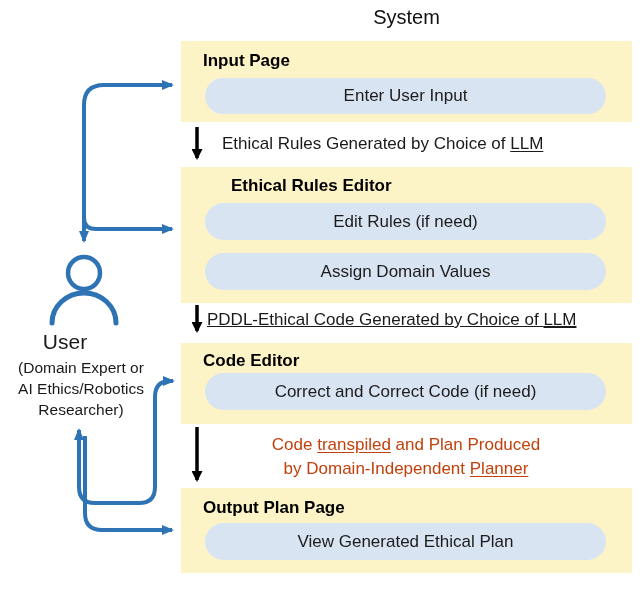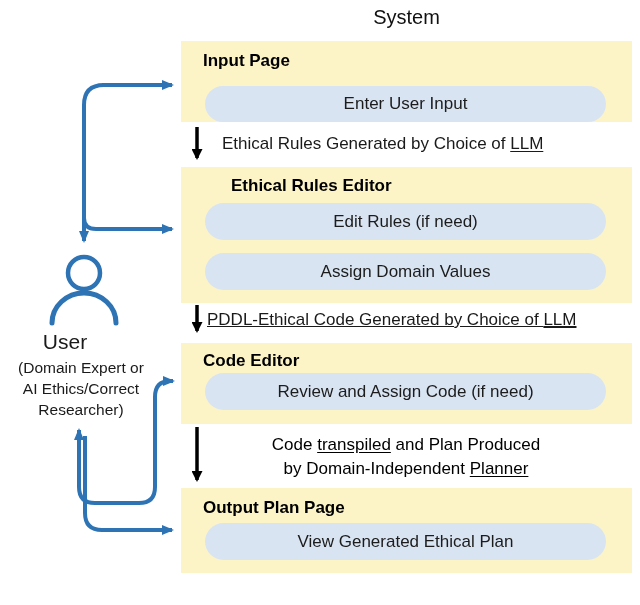--- a/index.html
+++ b/index.html
@@ -22,21 +22,21 @@
     position:absolute; left:24px; width:401px; border-radius:19px;
     background:#D9E4F3; display:flex; align-items:center; justify-content:center;
     font-size:17px; color:#1c1c1c; white-space:nowrap;
   }
   .tlabel {
     position:absolute; font-size:17px; color:#1a1a1a; white-space:nowrap;
     line-height:20px;
   }
   .tlabel3 {
     position:absolute; left:231px; top:433px; width:350px; text-align:center;
-    font-size:17px; color:#000000; line-height:24px;
+    font-size:17px; color:#c2410c; line-height:24px;
   }
   .u { text-decoration:underline; text-underline-offset:2px; }
   .user-label {
     position:absolute; left:13px; top:330px; width:104px; text-align:center;
     font-size:21px; color:#1a1a1a;
   }
   .user-desc {
     position:absolute; left:1px; top:357px; width:160px; text-align:center;
     font-size:15.5px; line-height:21px; color:#1a1a1a;
   }
@@ -67,40 +67,40 @@
 
     <path d="M 197,127 L 197,158" stroke="#000" stroke-width="3.5" fill="none" marker-end="url(#mk)"></path>
     <path d="M 197,305 L 197,331" stroke="#000" stroke-width="3.5" fill="none" marker-end="url(#mk)"></path>
     <path d="M 197,427 L 197,480" stroke="#000" stroke-width="3.5" fill="none" marker-end="url(#mk)"></path>
   </svg>
 
   <div class="sys-title">System</div>
 
   <div class="panel" style="top:41px; height:81px;">
     <div class="panel-title" style="top:10px;">Input Page</div>
-    <div class="pill" style="top:37px; height:36px;margin-top:8px;">Enter User Input</div>
+    <div class="pill" style="top:37px; height:36px;">Enter User Input</div>
   </div>
 
   <div class="tlabel" style="left:222px; top:134px;">
     <span>Ethical Rules Generated by Choice of </span><span class="u">LLM</span><span></span>
   </div>
 
   <div class="panel" style="top:167px; height:136px;">
     <div class="panel-title" style="top:9px;margin-left:28px;">Ethical Rules Editor</div>
     <div class="pill" style="top:36px; height:37px;">Edit Rules (if need)</div>
     <div class="pill" style="top:86px; height:37px;">Assign Domain Values</div>
   </div>
 
   <div class="tlabel" style="left:207px; top:310px;text-decoration:underline;">
     <span>PDDL-Ethical Code Generated by Choice of </span><span class="u">LLM</span><span></span>
   </div>
 
   <div class="panel" style="top:343px; height:81px;">
     <div class="panel-title" style="top:8px;">Code Editor</div>
-    <div class="pill" style="top:30px; height:37px;">Review and Assign Code (if need)</div>
+    <div class="pill" style="top:30px; height:37px;">Correct and Correct Code (if need)</div>
   </div>
 
   <div class="tlabel3">
     <div>
       <span>Code </span><span class="u">transpiled</span><span> and Plan Produced</span>
     </div>
     <div>
       <span>by Domain-Independent </span><span class="u">Planner</span><span></span>
     </div>
   </div>
@@ -110,17 +110,17 @@
     <div class="pill" style="top:35px; height:37px;">View Generated Ethical Plan</div>
   </div>
 
   <svg class="icon-svg" width="76" height="80">
     <circle cx="38" cy="25" r="16" fill="none" stroke="#2E74B5" stroke-width="4.5"></circle>
     <path d="M 6,75 A 32,30 0 0 1 70,75" fill="none" stroke="#2E74B5" stroke-width="5" stroke-linecap="round"></path>
   </svg>
   <div class="user-label">User</div>
   <div class="user-desc">
     <div>(Domain Expert or</div>
-    <div>AI Ethics/Correct</div>
+    <div>AI Ethics/Robotics</div>
     <div>Researcher)</div>
   </div>
 
 </div>
 
 </body></html>

